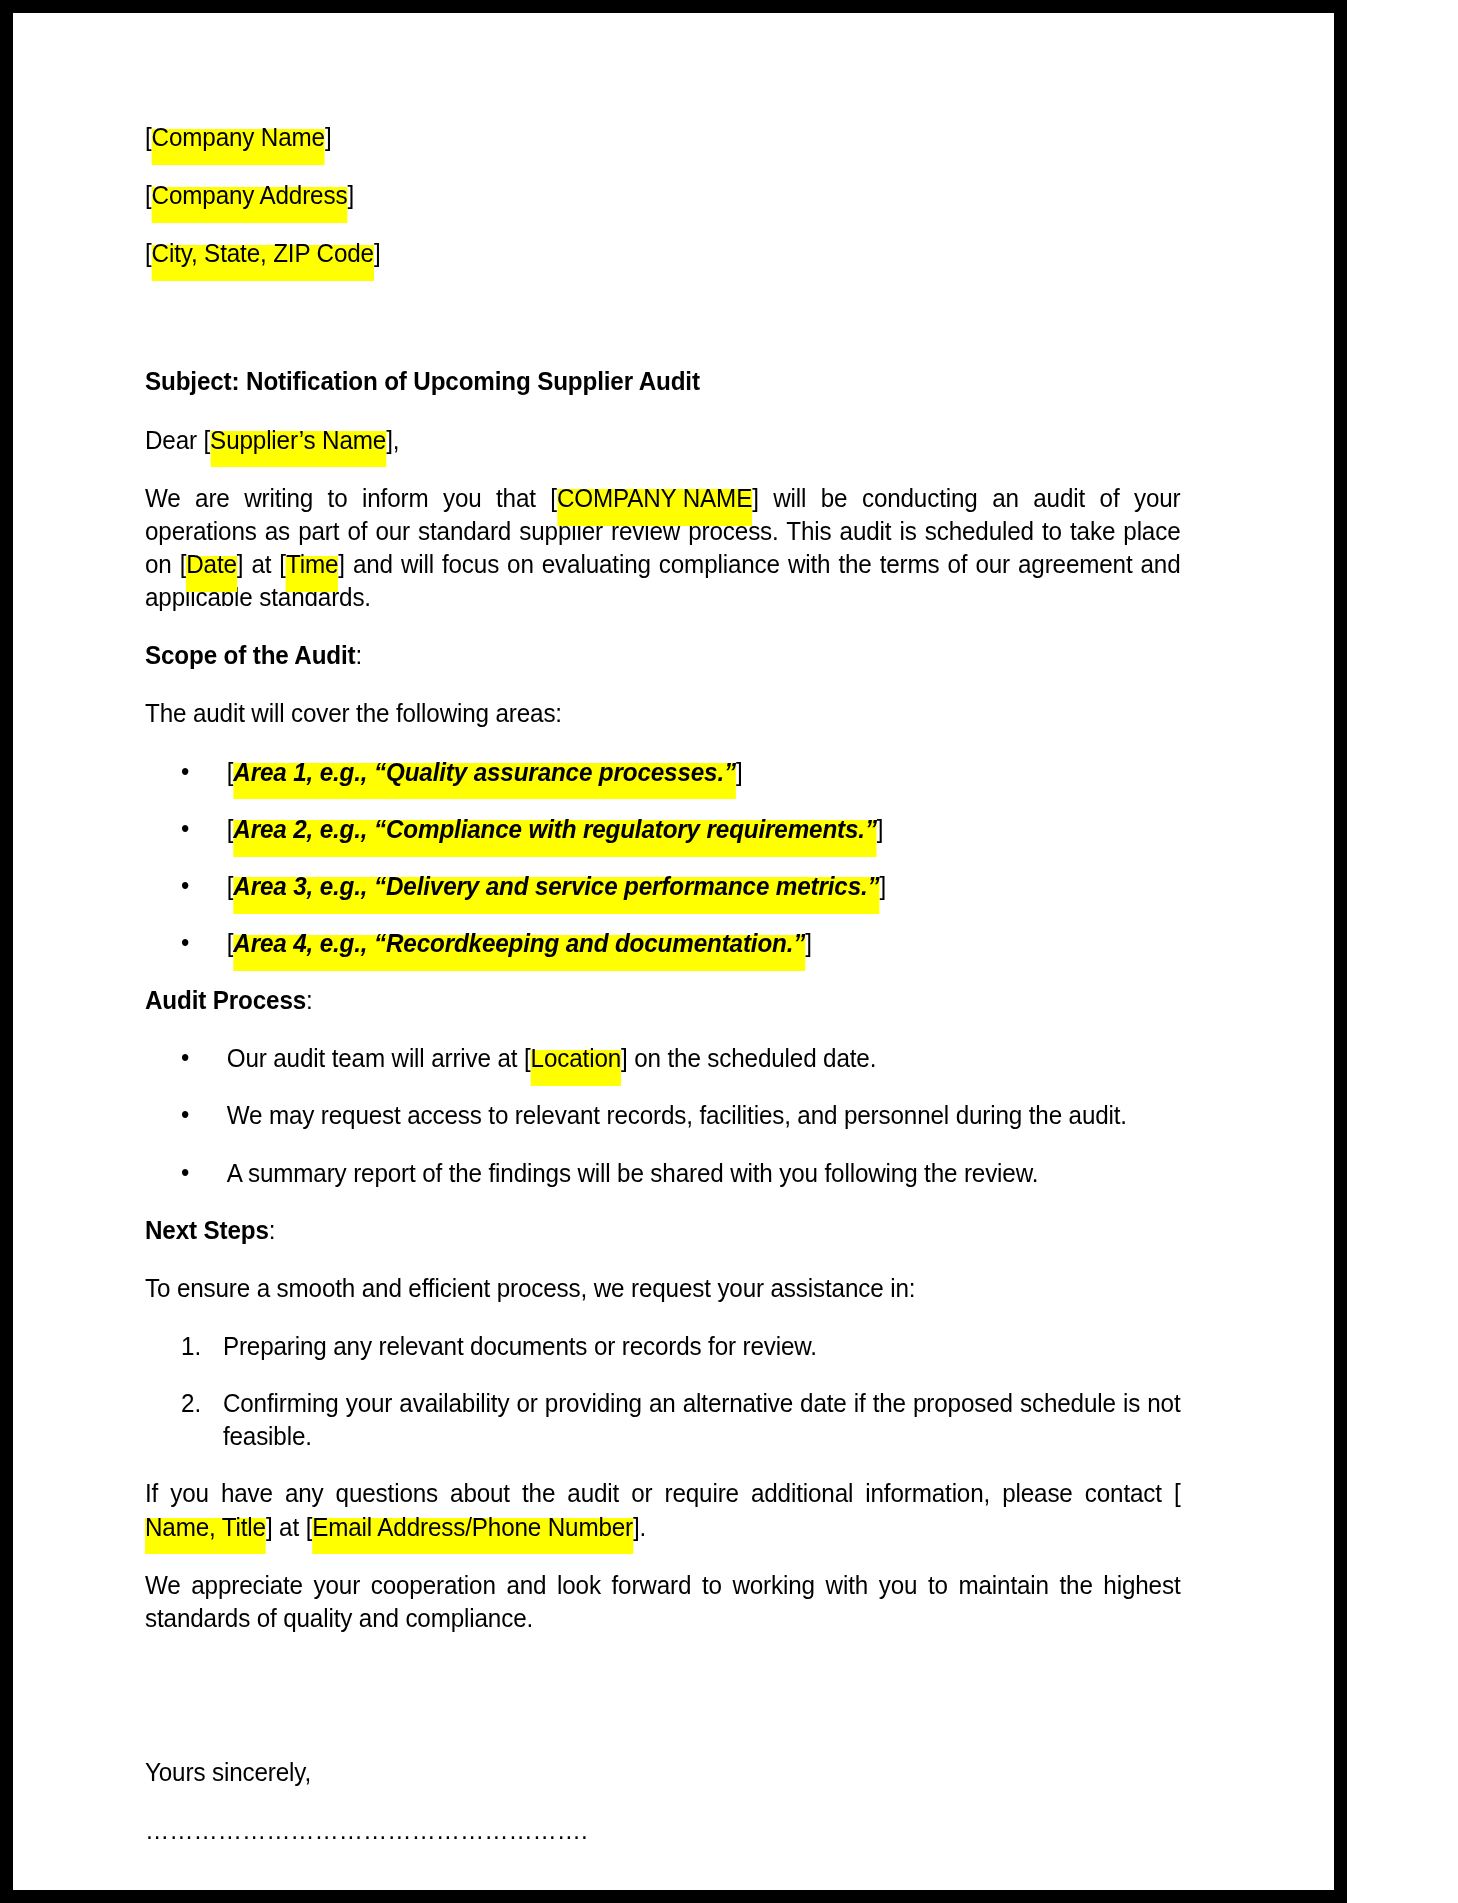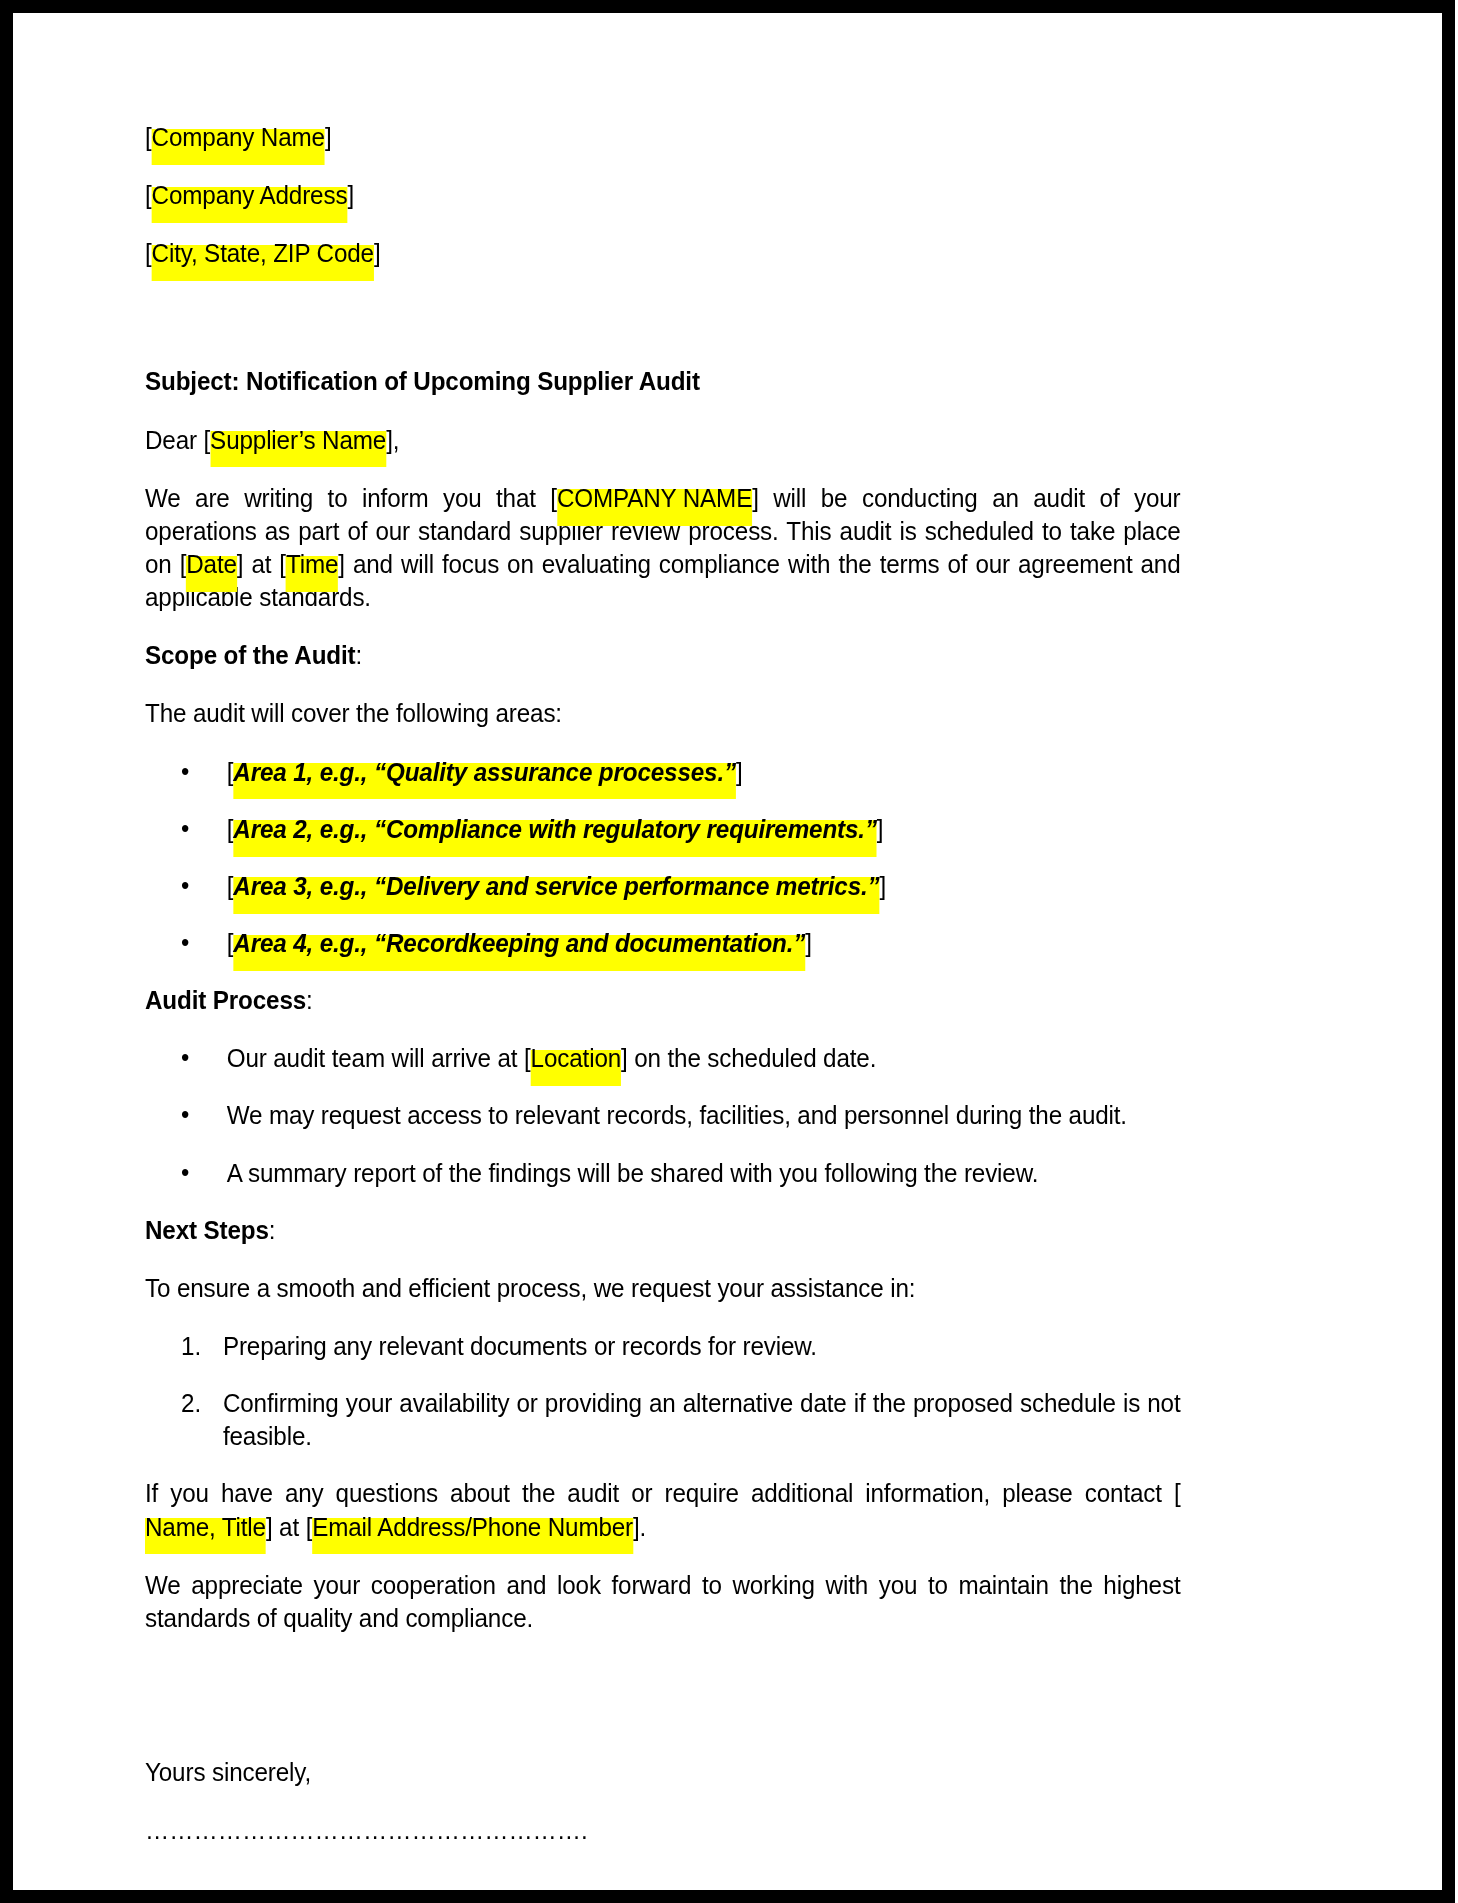--- a/index.html
+++ b/index.html
@@ -11,21 +11,21 @@
     width: 1458px;
     height: 1903px;
     font-family: "Liberation Sans", sans-serif;
     overflow: hidden;
   }
 
   
   #page-frame {
     position: absolute;
     left: 0; top: 0;
-    width: 1455px;
+    width: 1347px;
     height: 1903px;
     background: #000000;
     box-sizing: border-box;
     padding: 11px;
   }
   #page-sheet {
     position: relative;
     width: 100%;
     height: 100%;
     background: #ffffff;

